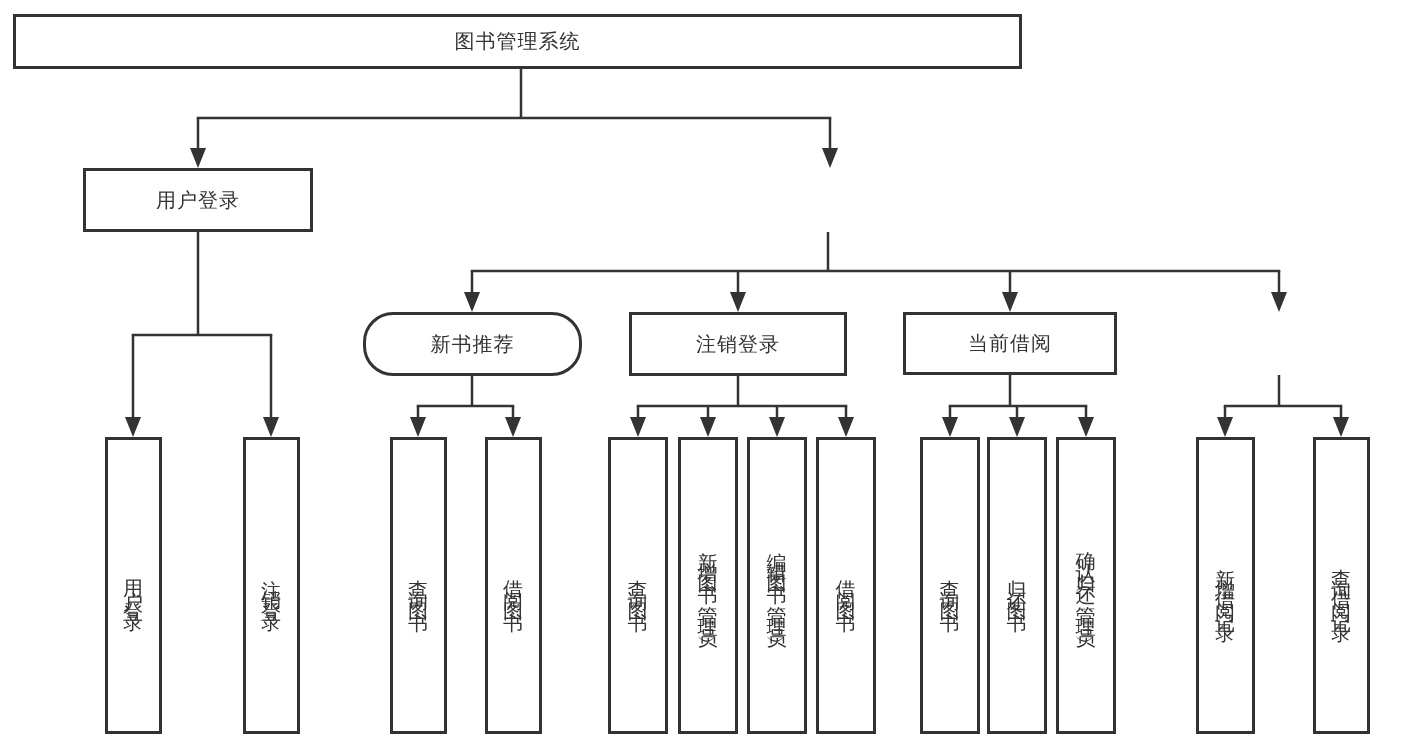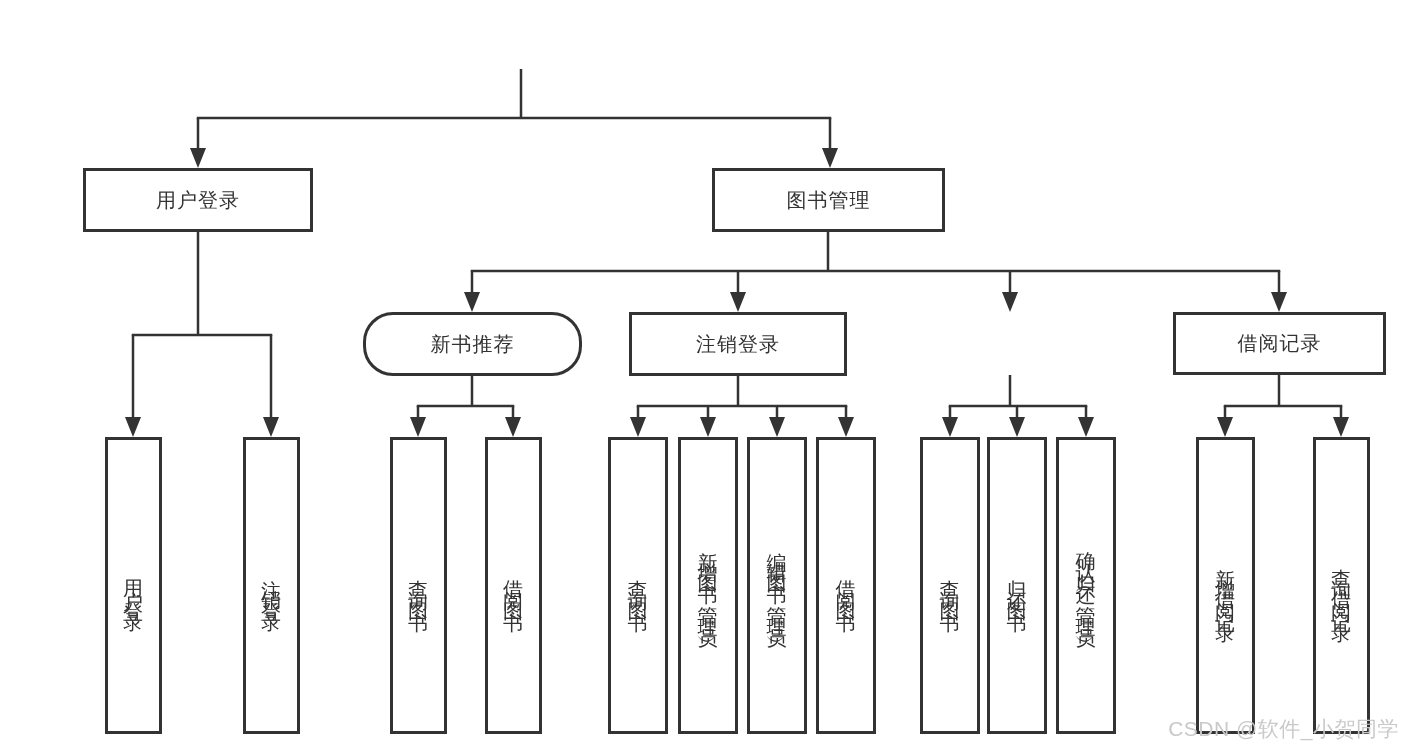--- a/index.html
+++ b/index.html
@@ -97,34 +97,34 @@
       <path d="M1009,417 L1025,417 L1017,437 Z" fill="#333333"></path>
       <line x1="1086" x2="1086" y1="406" y2="421" stroke="#333333" stroke-width="2.5"></line>
       <path d="M1078,417 L1094,417 L1086,437 Z" fill="#333333"></path>
       <line x1="1279" x2="1279" y1="375" y2="406" stroke="#333333" stroke-width="2.5"></line>
       <line x1="1223.75" x2="1342.25" y1="406" y2="406" stroke="#333333" stroke-width="2.5"></line>
       <line x1="1225" x2="1225" y1="406" y2="421" stroke="#333333" stroke-width="2.5"></line>
       <path d="M1217,417 L1233,417 L1225,437 Z" fill="#333333"></path>
       <line x1="1341" x2="1341" y1="406" y2="421" stroke="#333333" stroke-width="2.5"></line>
       <path d="M1333,417 L1349,417 L1341,437 Z" fill="#333333"></path>
     </svg>
+  <div class="node h" style="left: 13px; top: 14px; width: 1009px; height: 55px;">
+      <span class="htext">图书管理系统</span>
+    </div>
     <div class="node h" style="left: 83px; top: 168px; width: 230px; height: 64px;">
       <span class="htext">用户登录</span>
-    </div>
-    <div class="node h" style="left: 712px; top: 168px; width: 233px; height: 64px;">
-      <span class="htext">图书管理</span>
     </div>
     <div class="node h" style="left: 363px; top: 312px; width: 219px; height: 64px; border-radius: 30px;">
       <span class="htext">新书推荐</span>
     </div>
     <div class="node h" style="left: 629px; top: 312px; width: 218px; height: 64px;">
       <span class="htext">注销登录</span>
     </div>
-    <div class="node h" style="left: 1173px; top: 312px; width: 213px; height: 63px;">
-      <span class="htext">借阅记录</span>
+    <div class="node h" style="left: 903px; top: 312px; width: 214px; height: 63px;">
+      <span class="htext">当前借阅</span>
     </div>
     <div class="node v" style="left: 105px; top: 437px; width: 57px; height: 297px;">
       <span class="vtext">用户登录</span>
     </div>
     <div class="node v" style="left: 243px; top: 437px; width: 57px; height: 297px;">
       <span class="vtext">注销登录</span>
     </div>
     <div class="node v" style="left: 390px; top: 437px; width: 57px; height: 297px;">
       <span class="vtext">查询图书</span>
     </div>
@@ -151,14 +151,13 @@
     </div>
     <div class="node v" style="left: 1056px; top: 437px; width: 60px; height: 297px;">
       <span class="vtext">确认归还（管理员）</span>
     </div>
     <div class="node v" style="left: 1196px; top: 437px; width: 59px; height: 297px;">
       <span class="vtext">新增借阅记录</span>
     </div>
     <div class="node v" style="left: 1313px; top: 437px; width: 57px; height: 297px;">
       <span class="vtext">查询借阅记录</span>
     </div>
-    <div id="watermark" style="color: rgb(201, 201, 201);">CSDN @软件_小贺同学</div>
 </div>
 
 </body></html>

